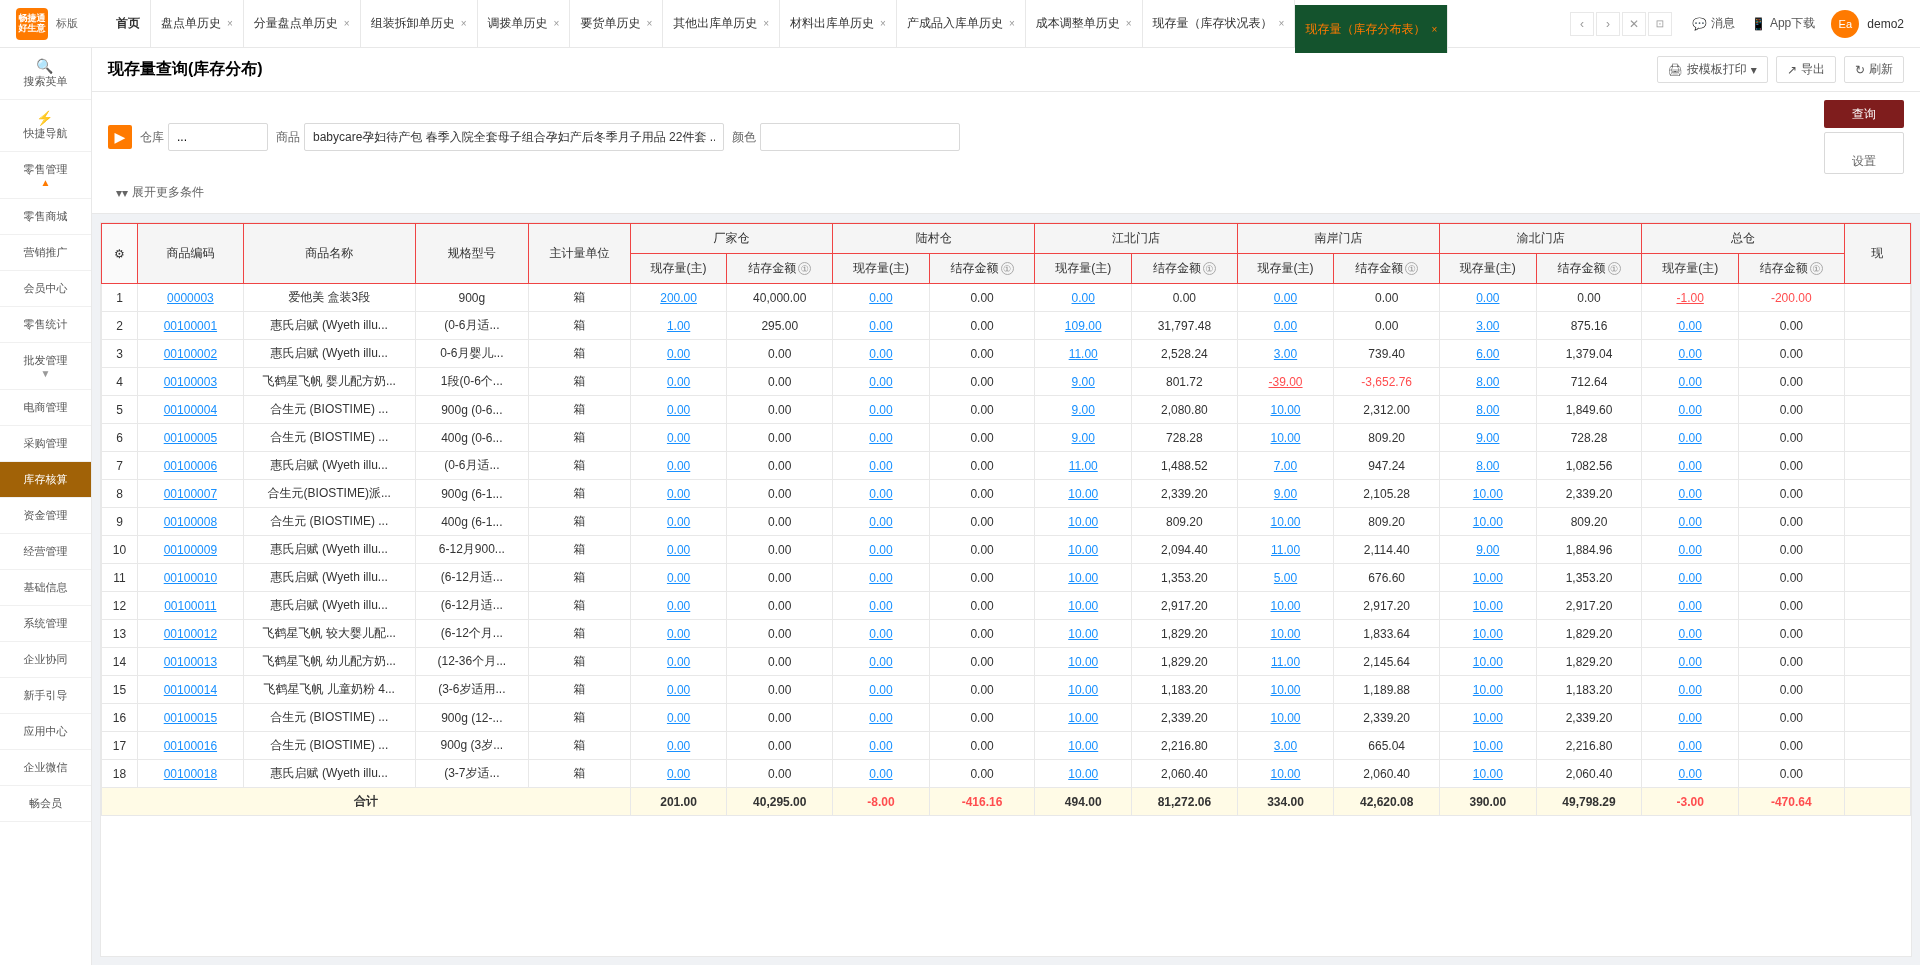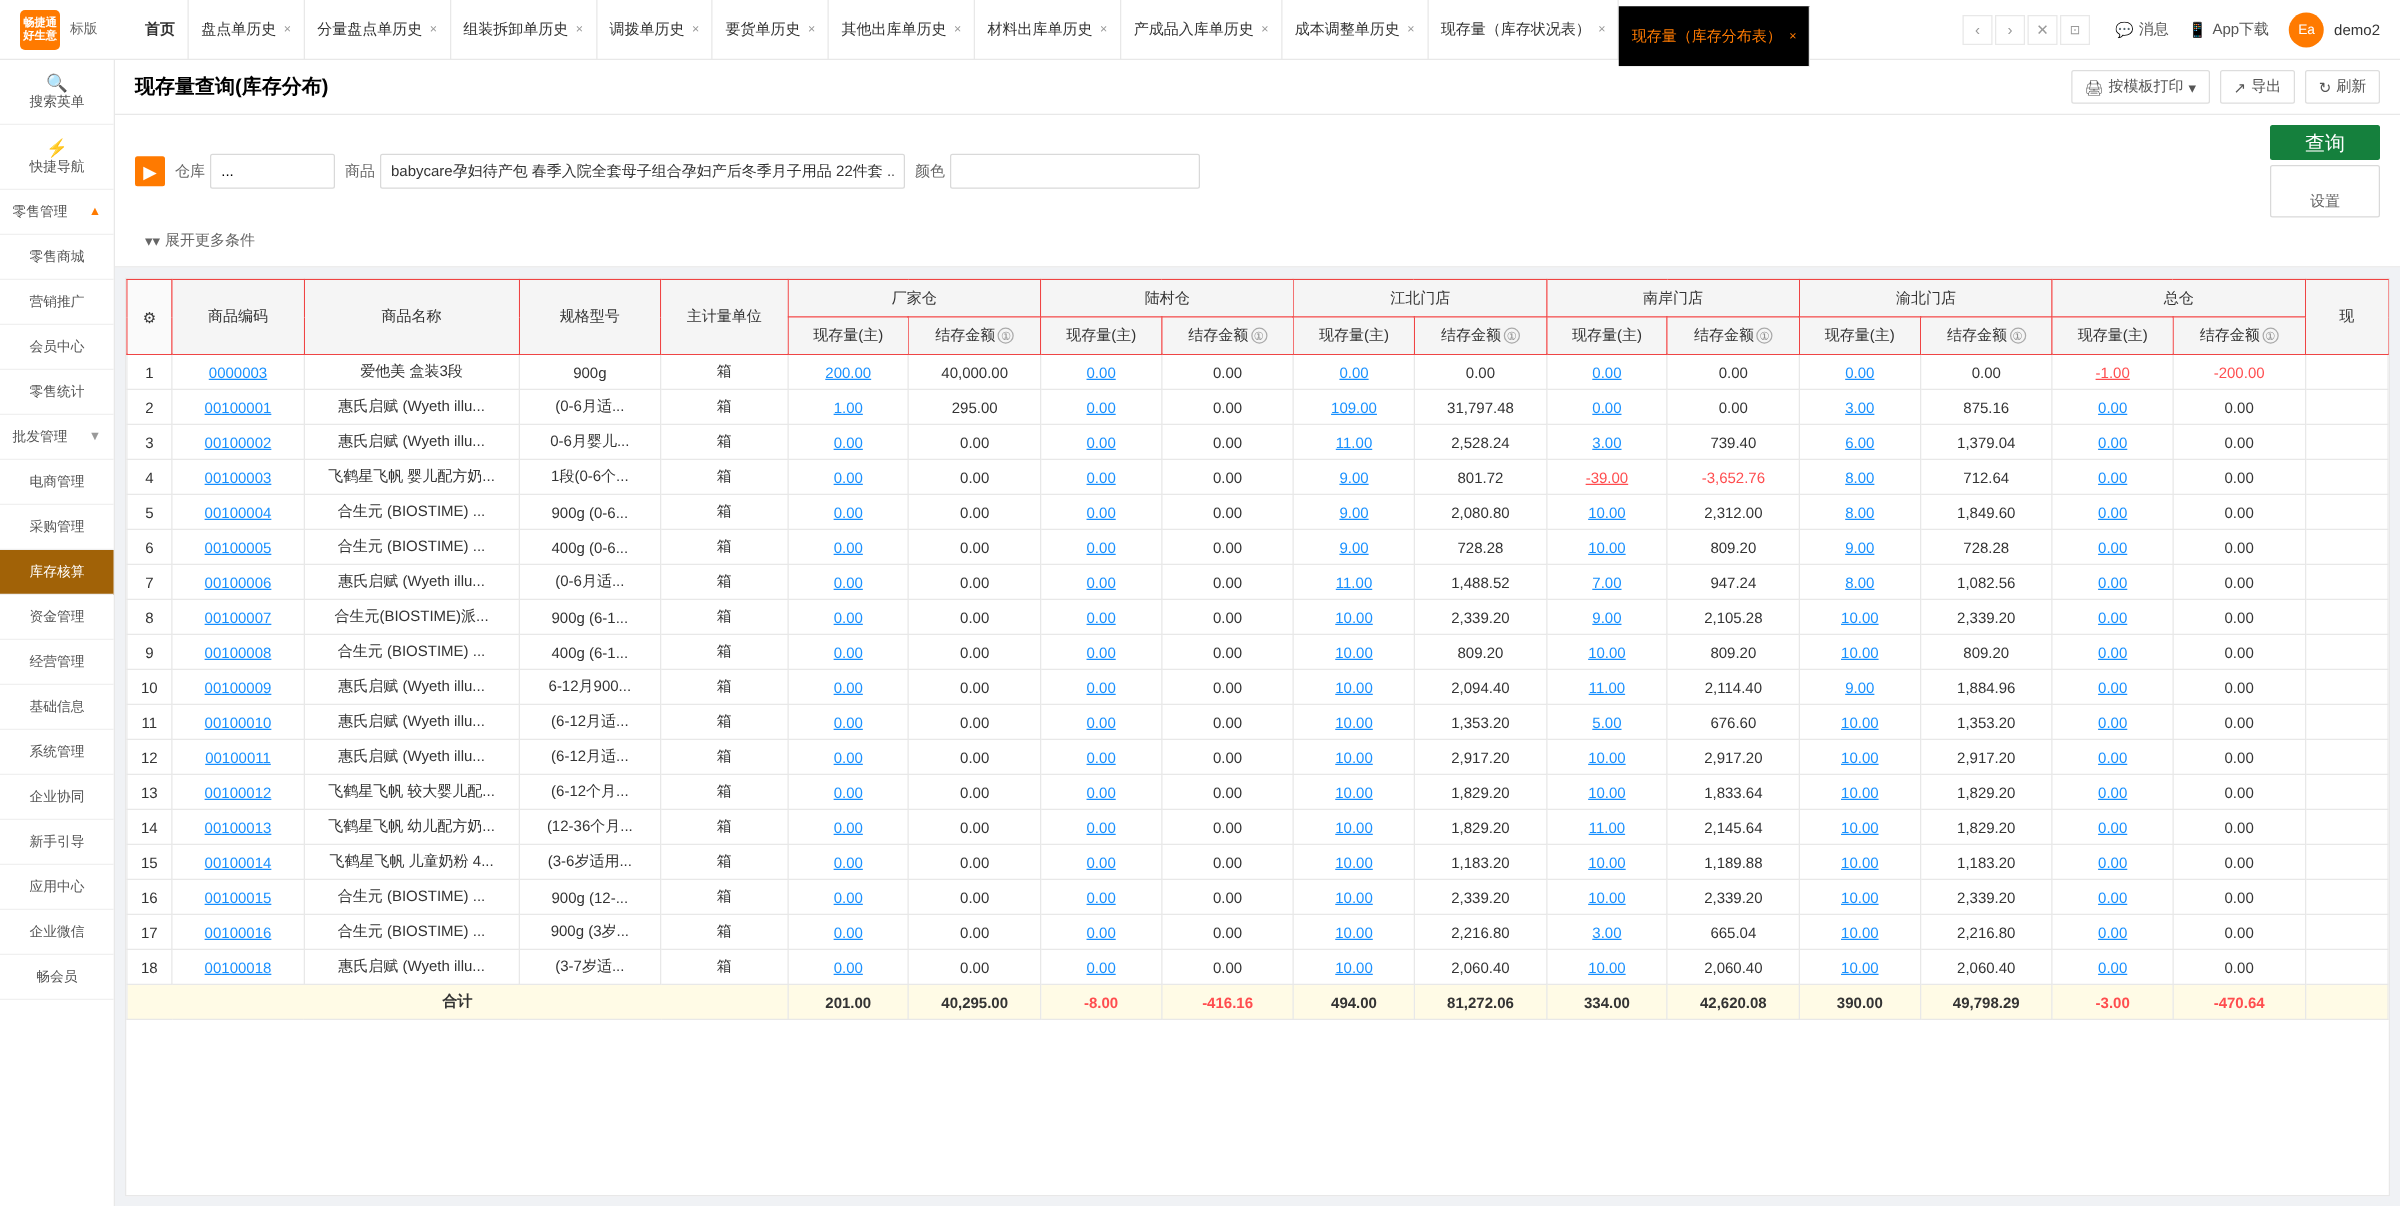--- a/index.html
+++ b/index.html
@@ -43,21 +43,21 @@
       display: flex; align-items: center; gap: 4px;
       padding: 0 10px;
       height: 48px;
       font-size: 12px;
       color: #333;
       cursor: pointer;
       border-right: 1px solid #e8e8e8;
       white-space: nowrap;
       flex-shrink: 0;
     }
-    .nav-tab.active { background: #000000; color: #ff7a00; margin-top: 11px; }
+    .nav-tab.active { background: #14532d; color: #ff7a00; margin-top: 11px; }
     .nav-tab .close-x {
       font-size: 10px; color: #999;
       margin-left: 2px;
       cursor: pointer;
     }
     .nav-tab.home { font-weight: bold; color: #333; }
     .top-actions {
       display: flex; align-items: center; gap: 16px;
       padding-left: 16px;
       flex-shrink: 0;
@@ -102,21 +102,21 @@
     .sidebar-item {
       display: flex; flex-direction: column; align-items: center;
       padding: 10px 4px;
       cursor: pointer;
       font-size: 11px; color: #555;
       border-bottom: 1px solid #f0f0f0;
       text-align: center;
     }
     .sidebar-item.active { background: #a16207; color: #fff; }
     .sidebar-item.has-sub {
-      flex-direction: row; justify-content: space-between;
+      flex-direction: column; justify-content: space-between;
       padding: 10px 10px;
     }
 
     
     .main {
       margin-top: 48px;
       margin-left: 92px;
       height: calc(100vh - 48px);
       display: flex; flex-direction: column;
       background: #f0f2f5;
@@ -178,27 +178,27 @@
     }
     .filter-input.wide { width: 320px; }
     .filter-input.medium { width: 180px; }
     .filter-more {
       display: flex; align-items: center; gap: 4px;
       color: #666; font-size: 12px; cursor: pointer;
       padding: 4px 8px;
       border: none; background: none;
     }
     .btn-search {
-      background: #15803d;
+      background: #7f1d1d;
       color: white;
       border: none;
       padding: 5px 28px;
       border-radius: 2px;
       cursor: pointer;
-      font-size: 16px;
+      font-size: 12px;
       height: 28px;
     }
     .btn-settings {
       background: #fff;
       color: #666;
       border: 1px solid #d9d9d9;
       padding: 20px 14px;
       border-radius: 2px;
       cursor: pointer;
       font-size: 12px;

